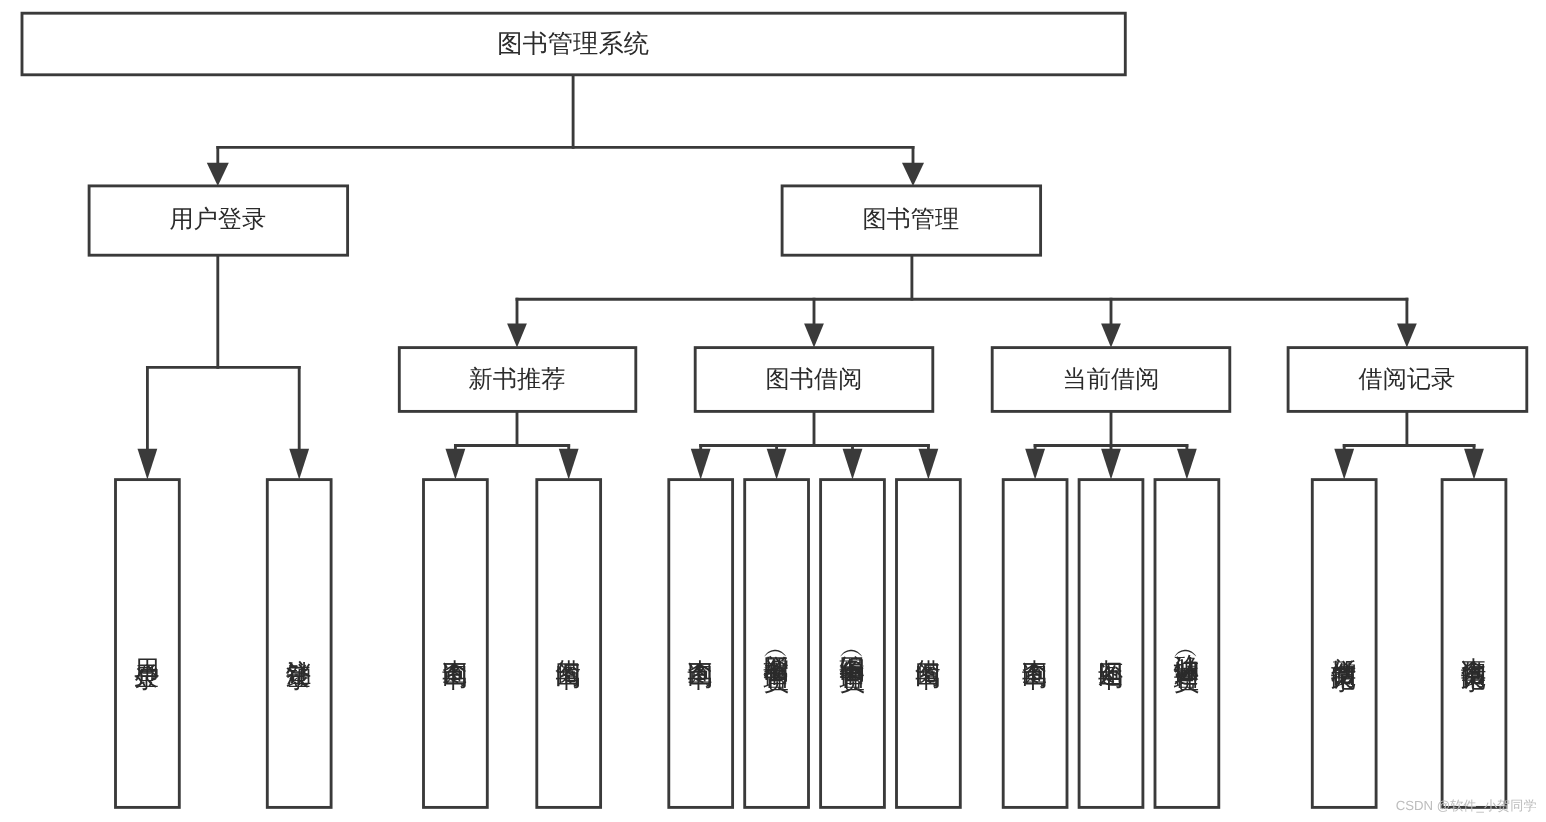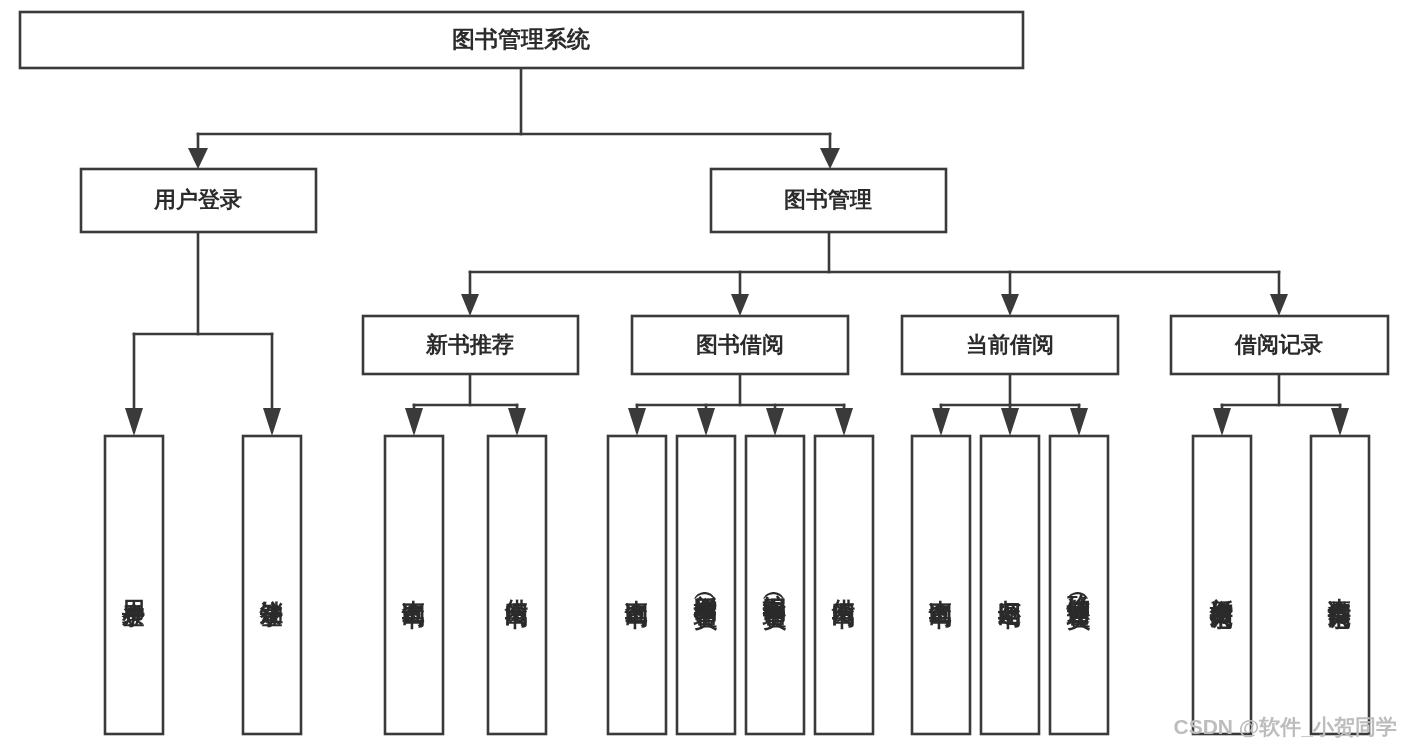--- a/index.html
+++ b/index.html
@@ -11,21 +11,20 @@
     width: 1405px;
     height: 747px;
     font-family: "Liberation Sans", "DejaVu Sans", sans-serif;
     overflow: hidden;
     position: relative;
   }
   #diagram-root {
     position: relative;
     width: 1405px;
     height: 747px;
-    font-weight: bold;
   }
   svg.diagram-canvas {
     position: absolute;
     top: 0;
     left: 0;
     width: 1405px;
     height: 747px;
   }
   .node-box {
     fill: #ffffff;
@@ -70,21 +69,21 @@
     align-items: center;
     justify-content: center;
     white-space: nowrap;
     pointer-events: none;
   }
   .watermark {
     position: absolute;
     right: 8px;
     bottom: 6px;
     font-family: "Liberation Sans", "DejaVu Sans", sans-serif;
-    font-size: 21px;
+    font-size: 12px;
     color: #bdbdbd;
     white-space: nowrap;
   }
 </style>
 </head>
 <body>
 
 <div id="diagram-root">
 
   <svg class="diagram-canvas" viewBox="0 0 1405 747" xmlns="http://www.w3.org/2000/svg">

